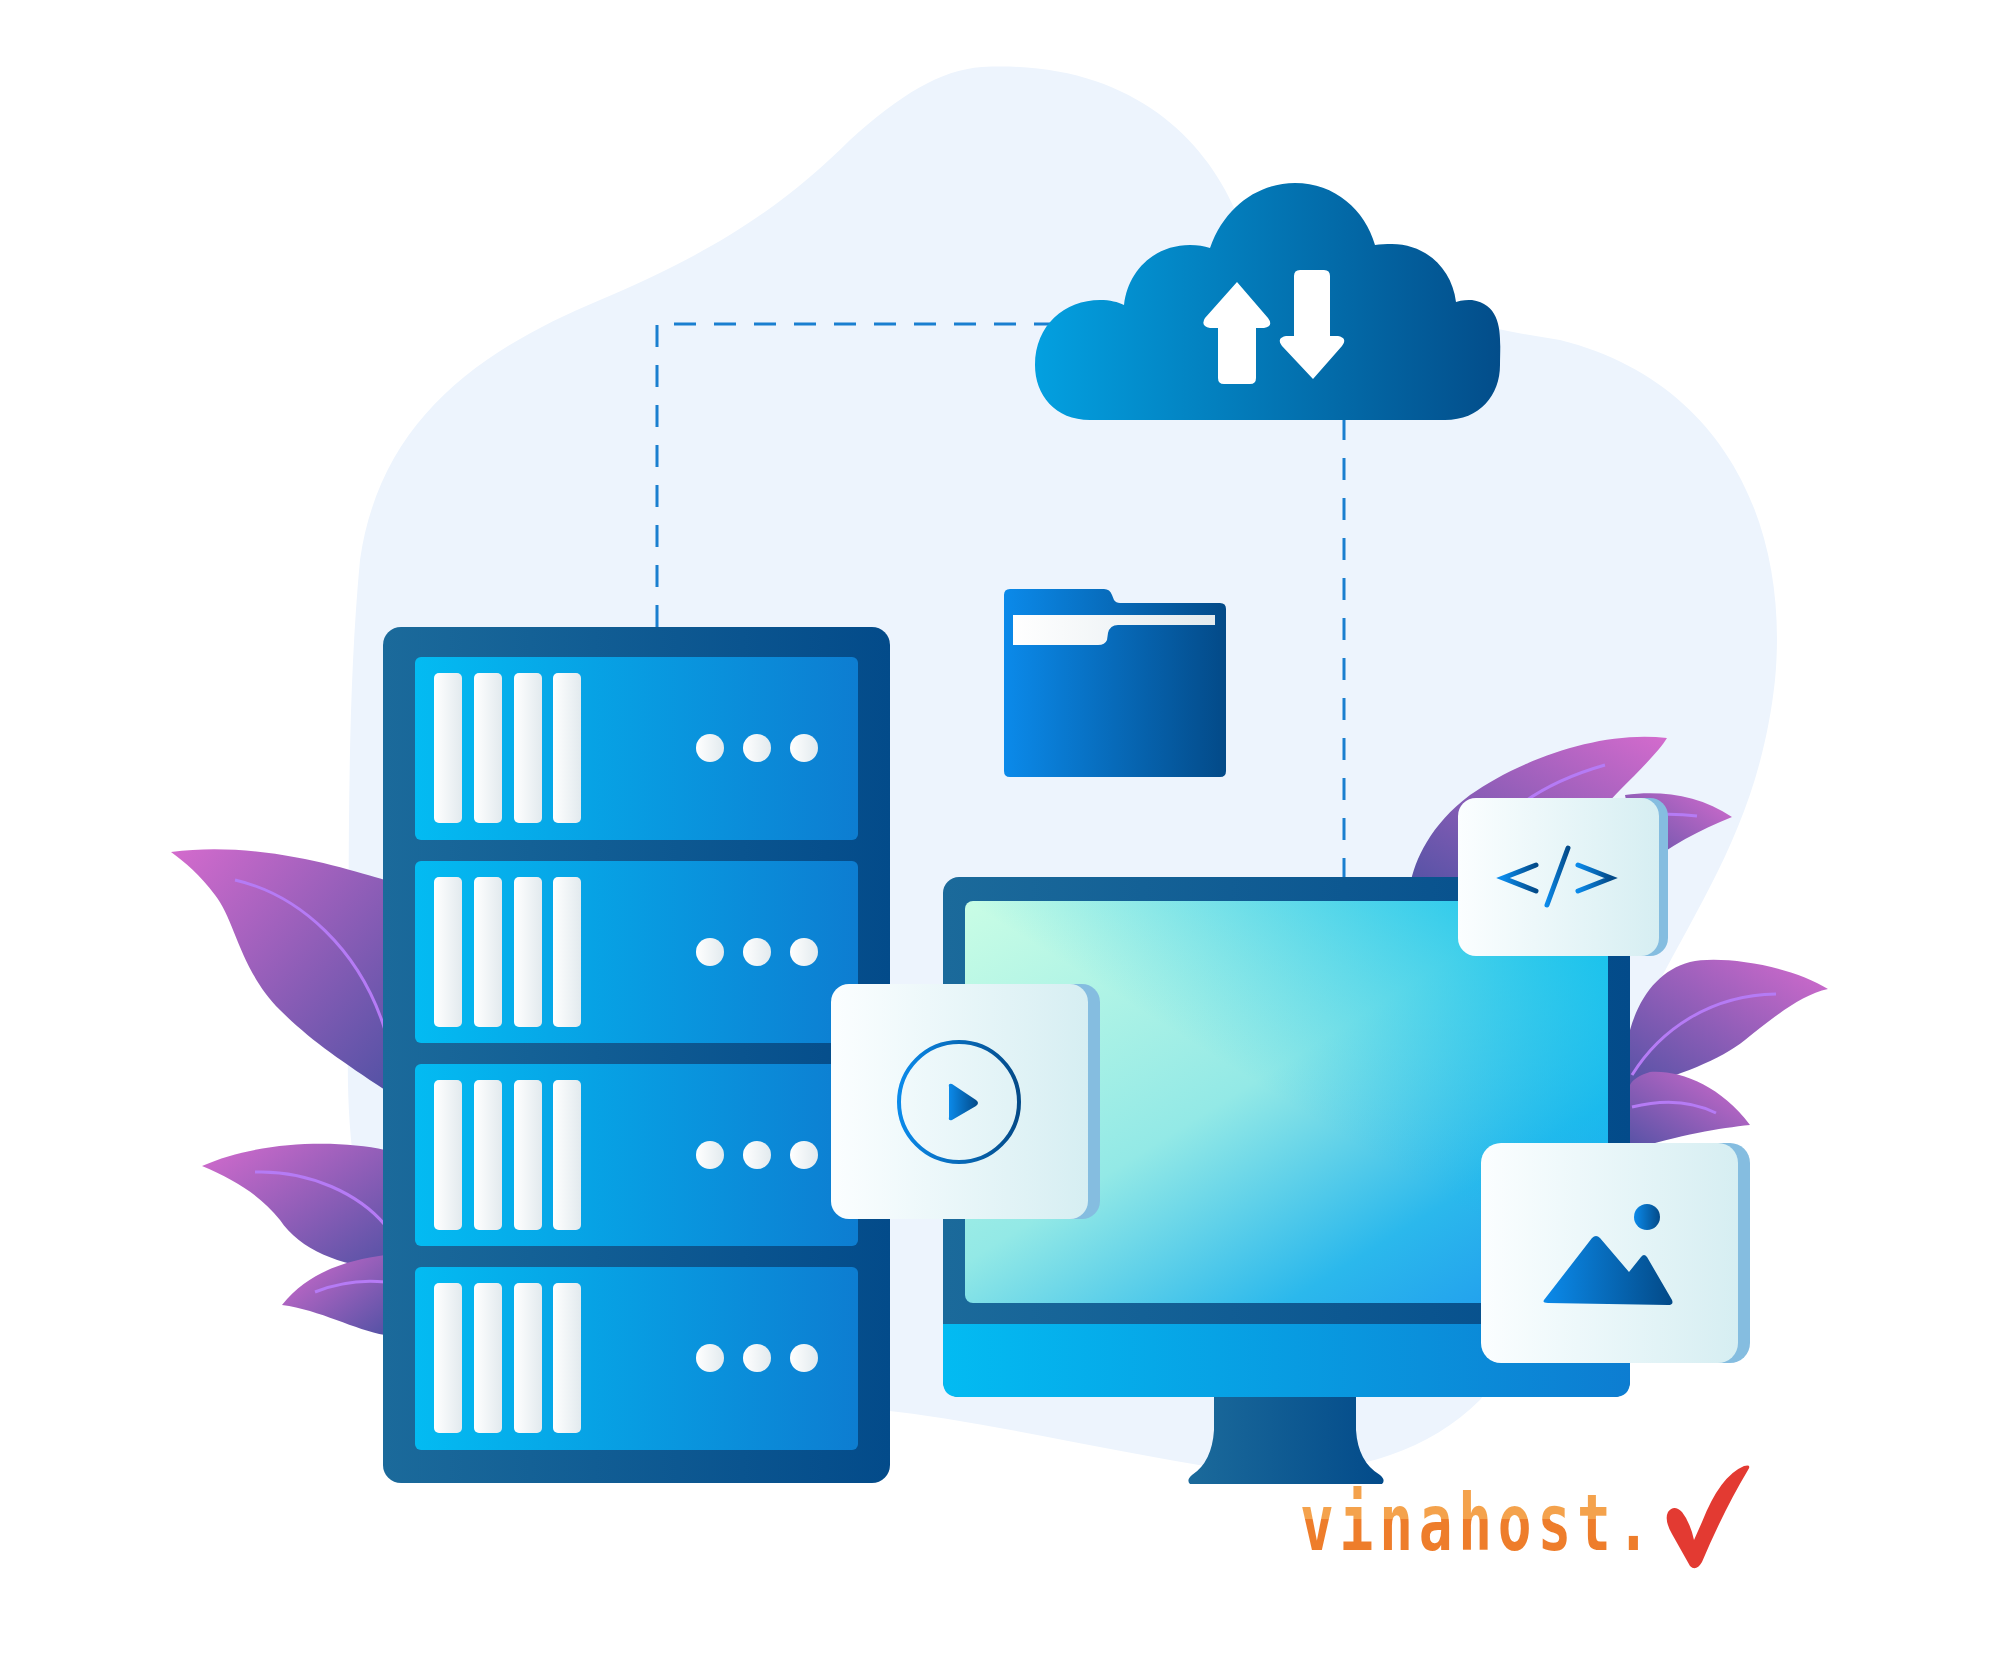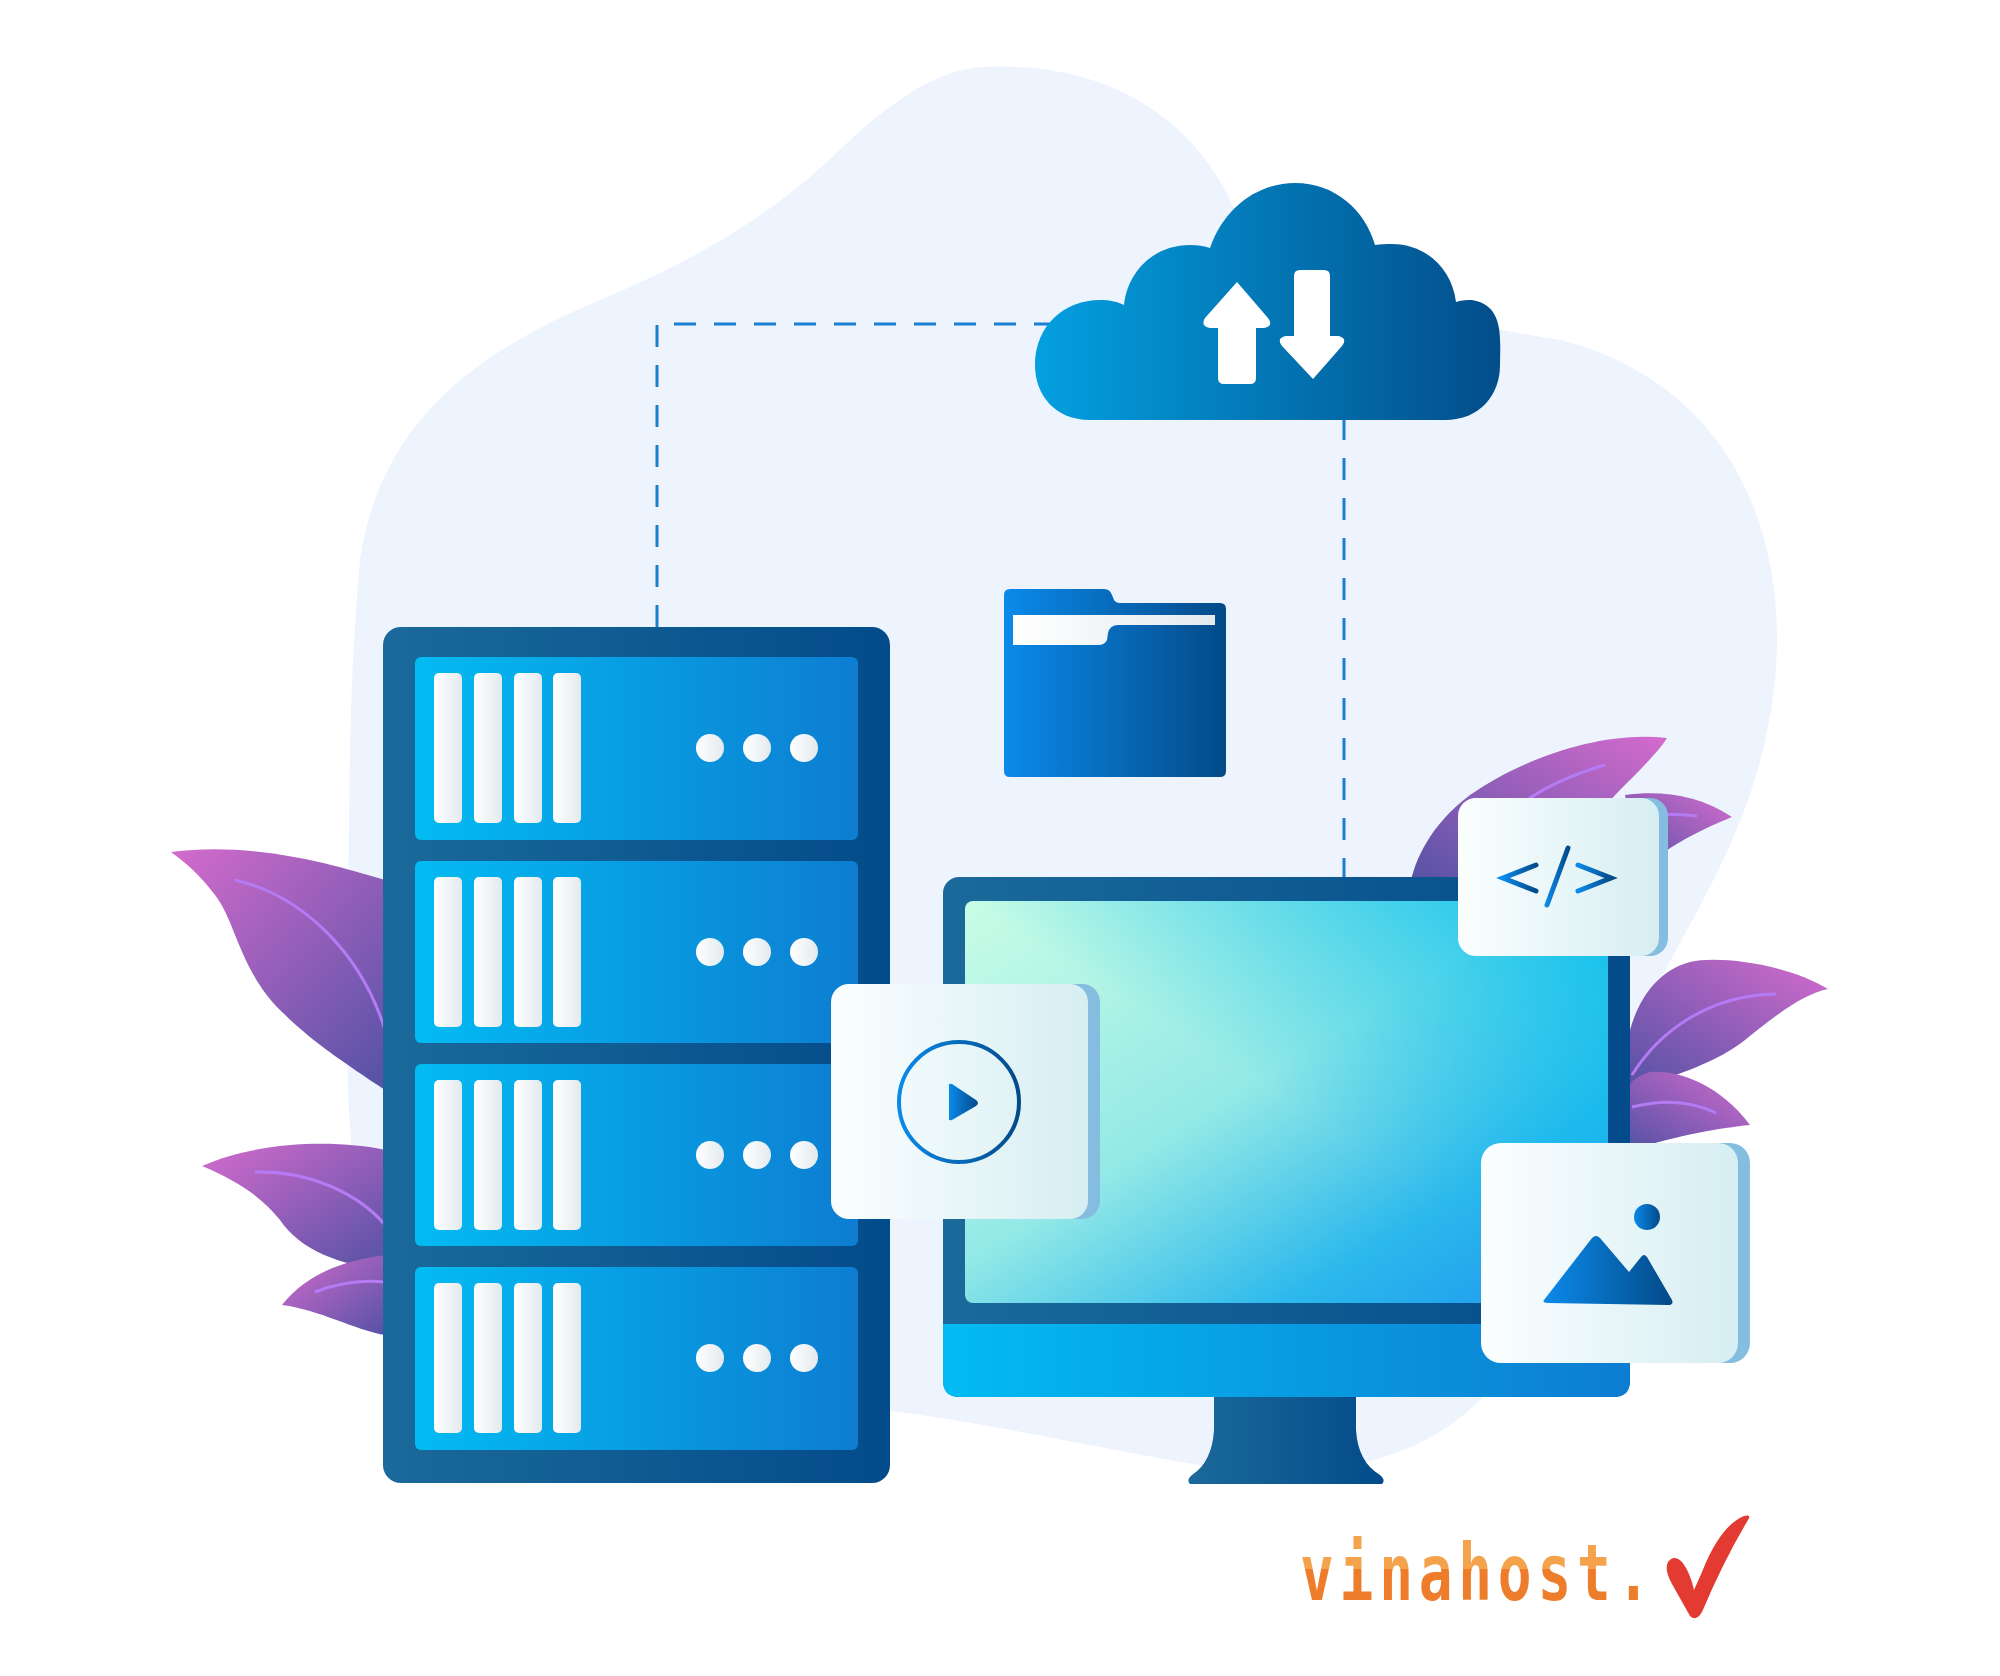--- a/index.html
+++ b/index.html
@@ -1,19 +1,19 @@
 <!DOCTYPE html>
 <html><head>
 <meta charset="utf-8">
 <style>
   html, body { margin: 0; padding: 0; background: #ffffff; }
   body { width: 2000px; height: 1676px; position: relative; overflow: hidden;
          font-family: "DejaVu Sans", sans-serif; }
   #scene { position: absolute; left: 0; top: 0; width: 2000px; height: 1676px; }
-  .logo { position: absolute; left: 1300px; top: 1512px; height: 110px; width: 460px; }
+  .logo { position: absolute; left: 1300px; top: 1462px; height: 110px; width: 460px; }
   .logo-text {
     position: absolute; left: 0; top: 22px;
     font-family: "DejaVu Sans Mono", monospace; font-weight: bold;
     font-size: 78px; line-height: 78px; letter-spacing: 8px;
     transform: scaleX(0.72); transform-origin: left top;
     background: linear-gradient(to bottom, #f4a24c 0%, #f4a24c 45%, #ee7d2b 45%, #ee7d2b 100%);
     -webkit-background-clip: text; background-clip: text; color: transparent;
   }
   .logo-check { position: absolute; left: 360px; top: 0; width: 90px; height: 110px; }
 </style>

